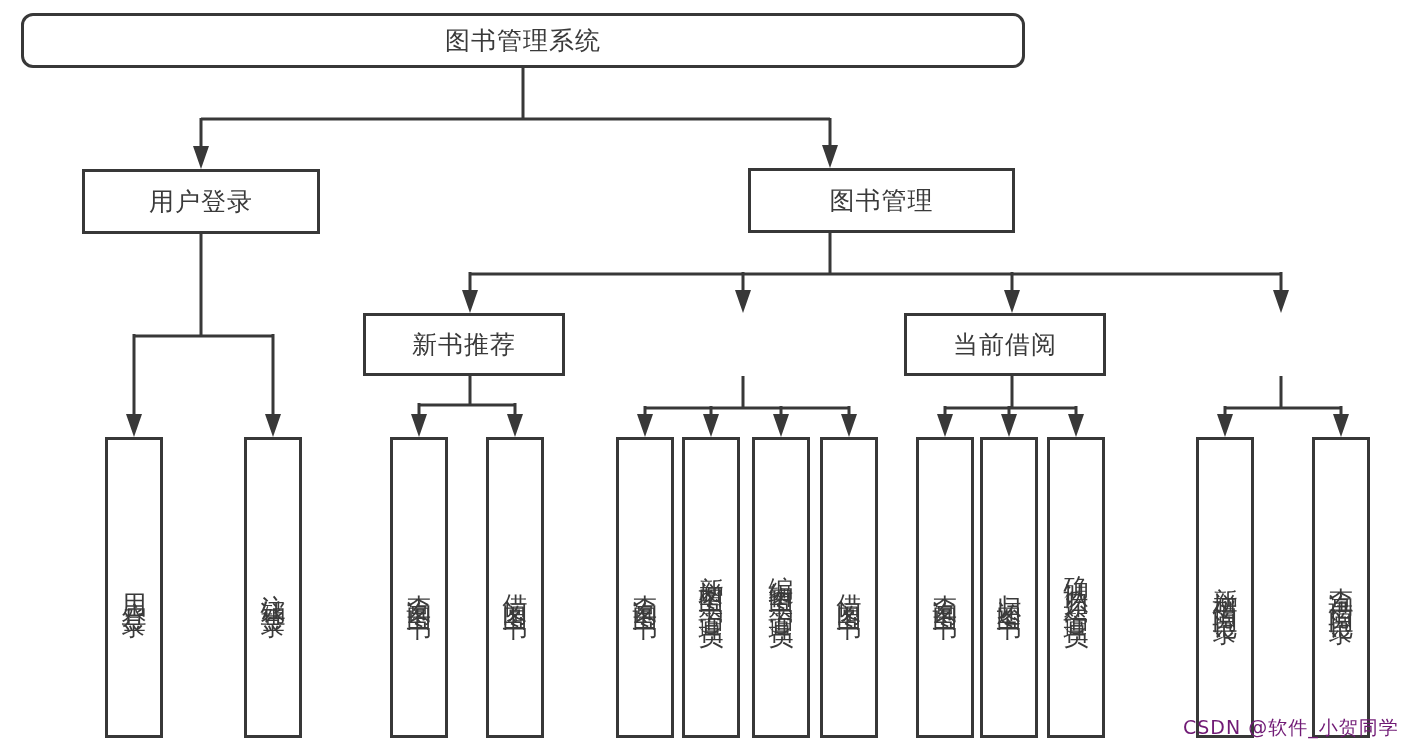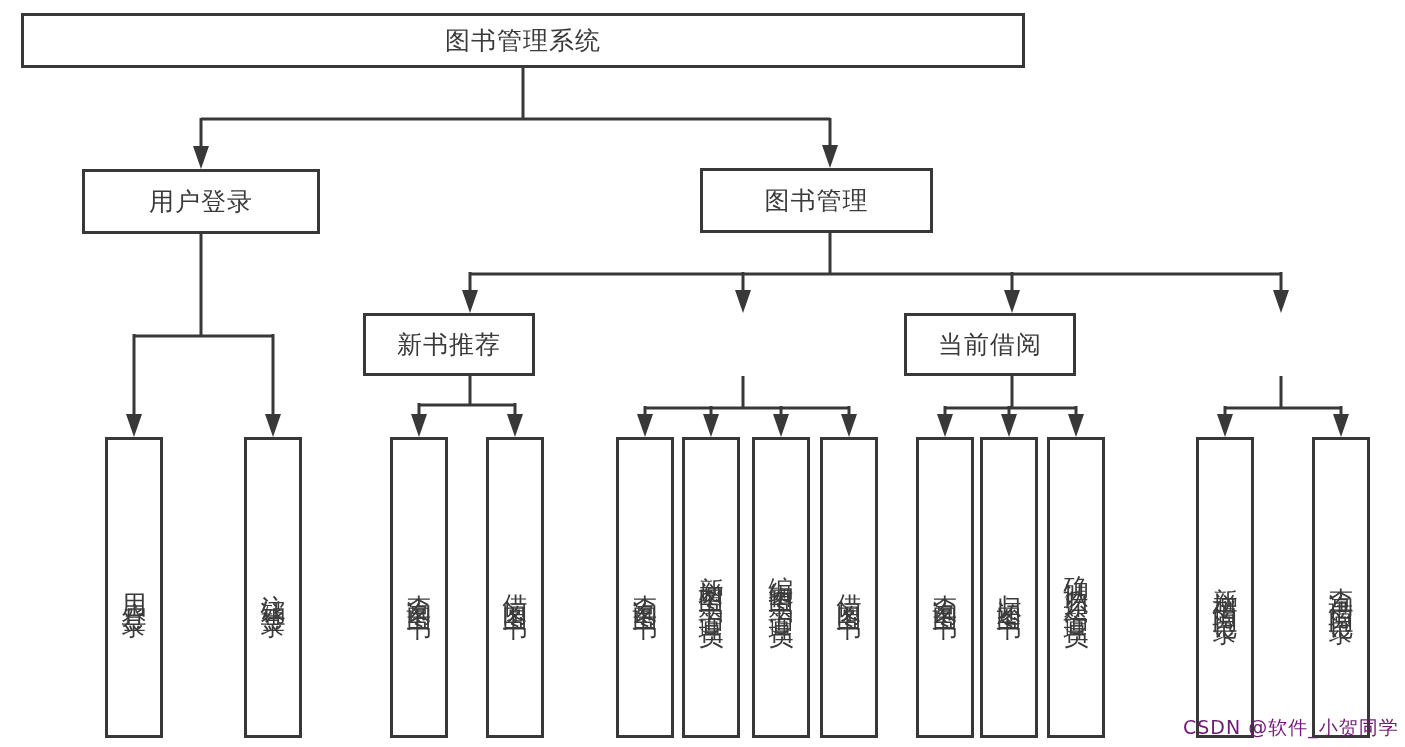--- a/index.html
+++ b/index.html
@@ -29,24 +29,24 @@
     align-items: center;
     justify-content: center;
     color: #3a3a3a;
   }
   .h-node {
     font-size: 25px;
     letter-spacing: 1px;
     white-space: nowrap;
   }
   .root-node {
-    left: 21px; top: 13px; width: 1004px; height: 55px;
+    left: 21px; top: 13px; width: 1004px; height: 55px; border-radius: 12px;
   }
   .lvl2 { height: 65px; }
-  .lvl3 { height: 63px; width: 172px; top: 313px; }
+  .lvl3 { height: 63px; width: 202px; top: 313px; }
   .leaf {
     top: 437px;
     width: 58px;
     height: 301px;
     writing-mode: vertical-rl;
     text-orientation: mixed;
     font-size: 25px;
     letter-spacing: 7px;
     line-height: 1;
   }
@@ -131,21 +131,21 @@
     <polygon class="arrow-head" points="937,414 953,414 945,437"></polygon>
     <polygon class="arrow-head" points="1001,414 1017,414 1009,437"></polygon>
     <polygon class="arrow-head" points="1068,414 1084,414 1076,437"></polygon>
     <polygon class="arrow-head" points="1217,414 1233,414 1225,437"></polygon>
     <polygon class="arrow-head" points="1333,414 1349,414 1341,437"></polygon>
   </svg>
 
   <div class="box h-node root-node">图书管理系统</div>
 
   <div class="box h-node lvl2" style="left:82px; top:169px; width:238px;">用户登录</div>
-  <div class="box h-node lvl2" style="left:700px; top:168px; width:233px;">图书管理</div>
+  <div class="box h-node lvl2" style="left:748px; top:168px; width:267px;">图书管理</div>
 
   <div class="box h-node lvl3" style="left:363px;">新书推荐</div>
   <div class="box h-node lvl3" style="left:904px;">当前借阅</div>
 
   <div class="box leaf" style="left:105px;">用户登录</div>
   <div class="box leaf" style="left:244px;">注销登录</div>
 
   <div class="box leaf" style="left:390px;">查询图书</div>
   <div class="box leaf" style="left:486px;">借阅图书</div>
 

